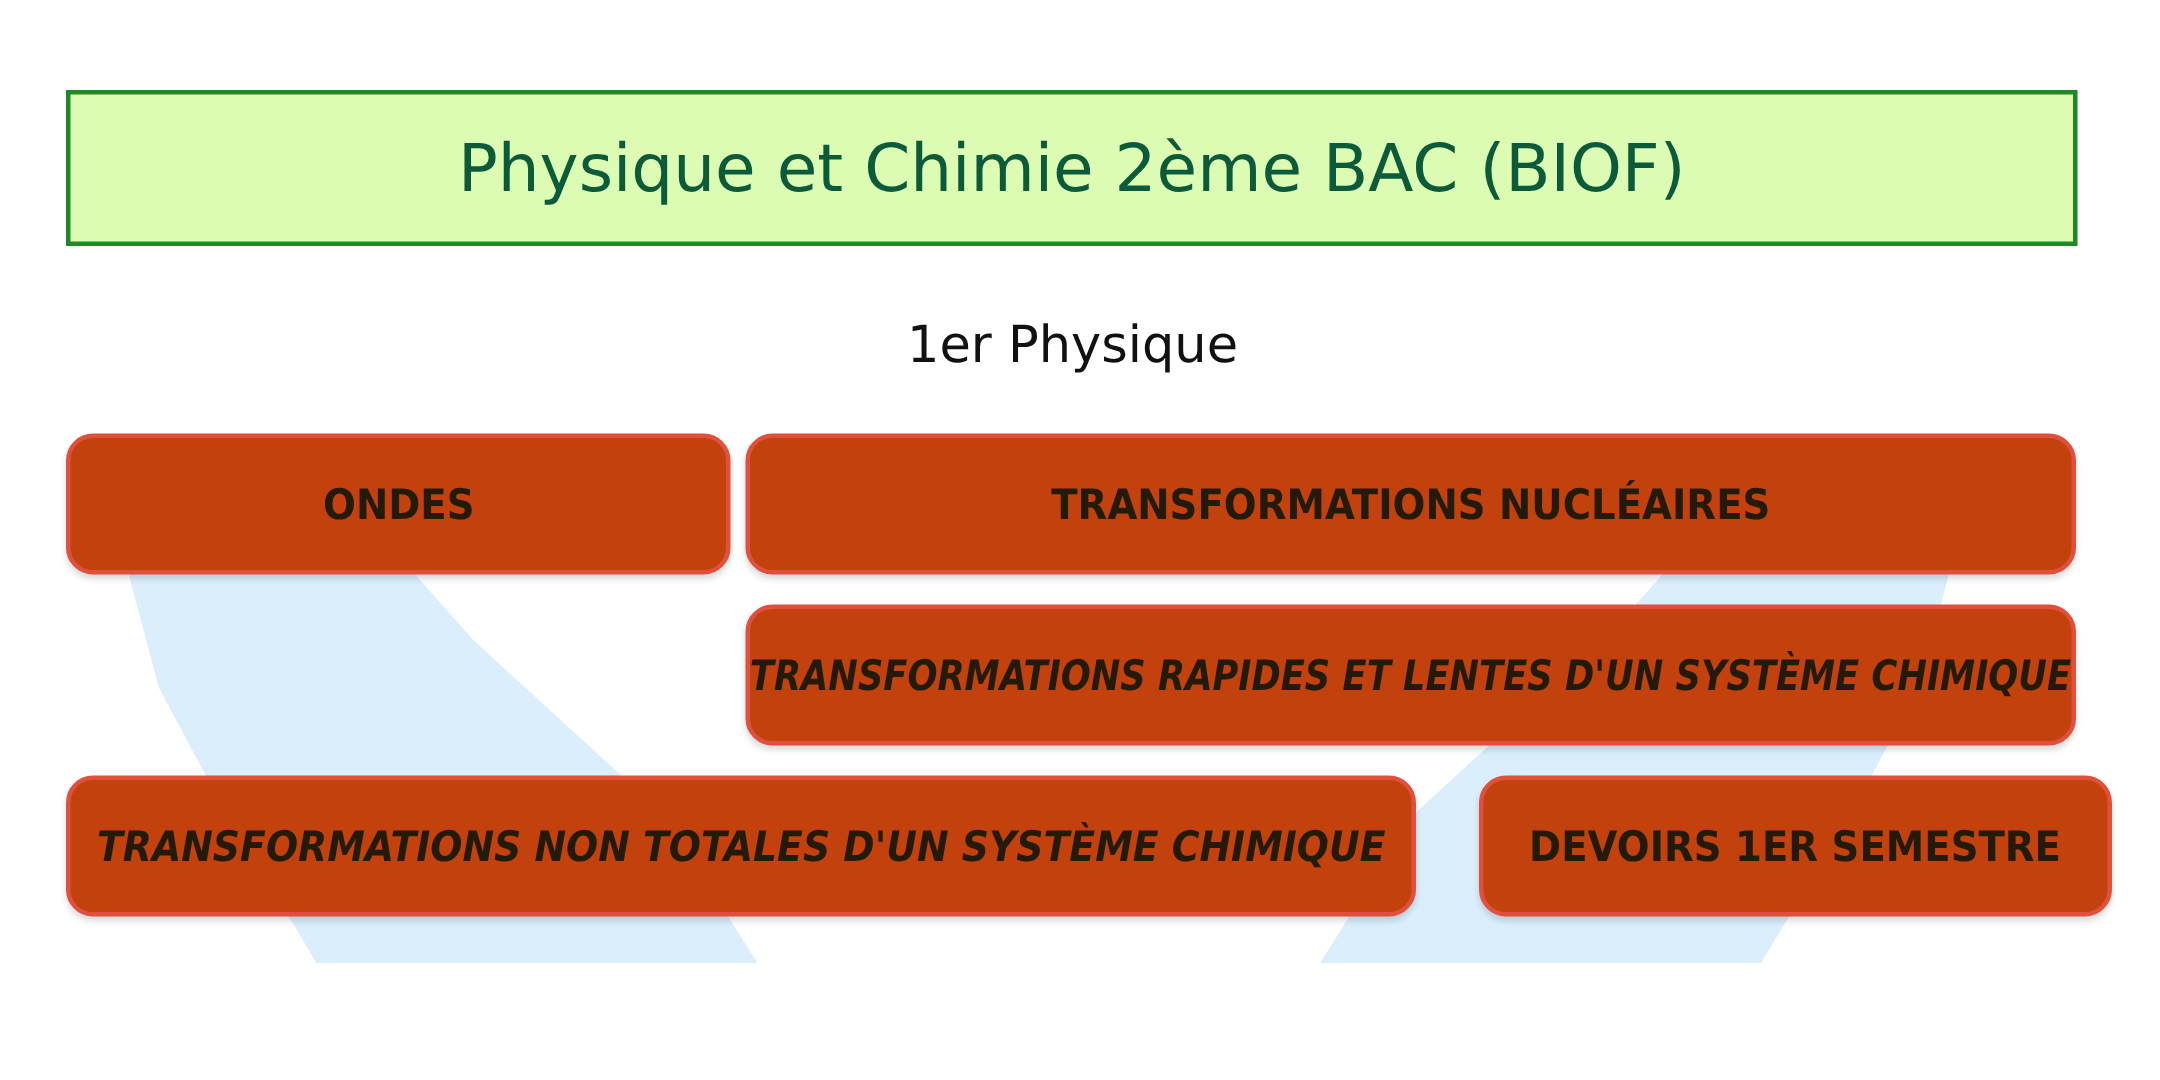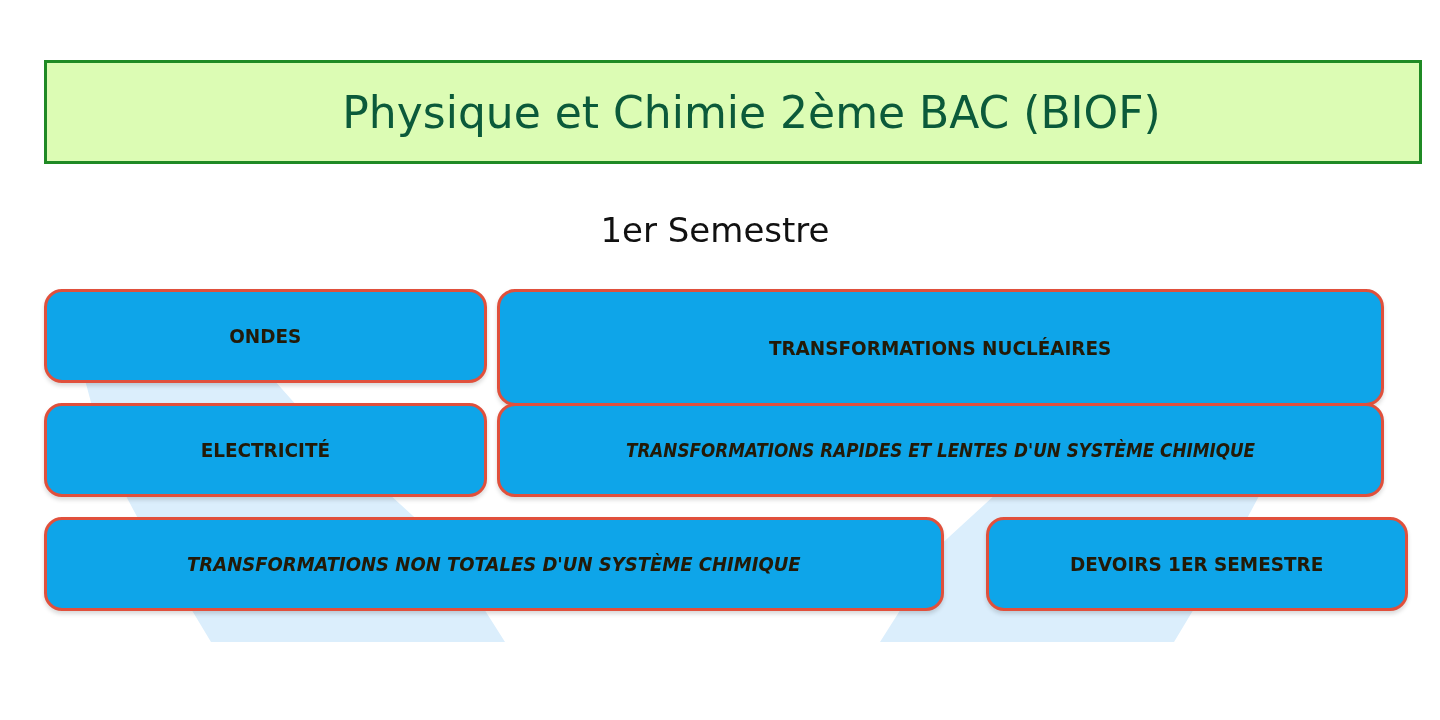--- a/index.html
+++ b/index.html
@@ -42,21 +42,20 @@
       left: 44px;
       top: 60px;
       width: 1335px;
       height: 98px;
       background: #dcfcb4;
       border: 3px solid #1f8a24;
       display: flex;
       align-items: center;
       justify-content: center;
       z-index: 1;
-      padding-left: 37px;
     }
     .header-title {
       color: #0b5a3a;
       font-size: 44px;
       font-family: "DejaVu Sans", sans-serif;
       letter-spacing: 0px;
     }
     .semester-title {
       position: absolute;
       left: 0;
@@ -64,70 +63,67 @@
       width: 1430px;
       text-align: center;
       font-size: 34px;
       color: #111111;
       font-family: "DejaVu Sans", sans-serif;
       z-index: 1;
     }
     .btn {
       position: absolute;
       box-sizing: border-box;
-      background: #0ea5e9;
+      background: #c2410c;
       border: 3px solid #e0503c;
       border-radius: 18px;
       display: flex;
       align-items: center;
       justify-content: center;
       font-family: "DejaVu Sans", sans-serif;
       font-weight: bold;
-      font-size: 20px;
+      font-size: 28px;
       color: #231a08;
       box-shadow: 0 3px 4px rgba(0,0,0,0.15);
       cursor: pointer;
       z-index: 2;
       white-space: nowrap;
       overflow: hidden;
     }
     .btn span {
       transform: scaleX(0.92);
       display: inline-block;
     }
     .btn-ondes { left: 44px; top: 289px; width: 443px; height: 94px; }
-    .btn-nucl { left: 497px; top: 289px; width: 887px; height: 117px; }
+    .btn-nucl { left: 497px; top: 289px; width: 887px; height: 94px; }
     .btn-elec { left: 44px; top: 403px; width: 443px; height: 94px; }
     .btn-rapides { left: 497px; top: 403px; width: 887px; height: 94px; font-style: italic; }
     .btn-nontot { left: 44px; top: 517px; width: 900px; height: 94px; font-style: italic; }
     .btn-devoirs { left: 986px; top: 517px; width: 422px; height: 94px; }
     .btn-rapides span { transform: scaleX(0.84); }
     .btn-nontot span { transform: scaleX(0.9); }
   </style>
 </head>
 <body>
 
 <div class="page">
   <div class="watermark wm-left"></div>
   <div class="watermark wm-right"></div>
 
   <div class="header-box">
     <span class="header-title">Physique et Chimie 2ème BAC (BIOF)</span>
   </div>
 
-  <div class="semester-title">1er Semestre</div>
+  <div class="semester-title">1er Physique</div>
 
   <div class="btn btn-ondes">
     <span>ONDES</span>
   </div>
   <div class="btn btn-nucl">
     <span>TRANSFORMATIONS NUCLÉAIRES</span>
-  </div>
-  <div class="btn btn-elec">
-    <span>ELECTRICITÉ</span>
   </div>
   <div class="btn btn-rapides">
     <span>TRANSFORMATIONS RAPIDES ET LENTES D'UN SYSTÈME CHIMIQUE</span>
   </div>
   <div class="btn btn-nontot">
     <span>TRANSFORMATIONS NON TOTALES D'UN SYSTÈME CHIMIQUE</span>
   </div>
   <div class="btn btn-devoirs">
     <span>DEVOIRS 1ER SEMESTRE</span>
   </div>

